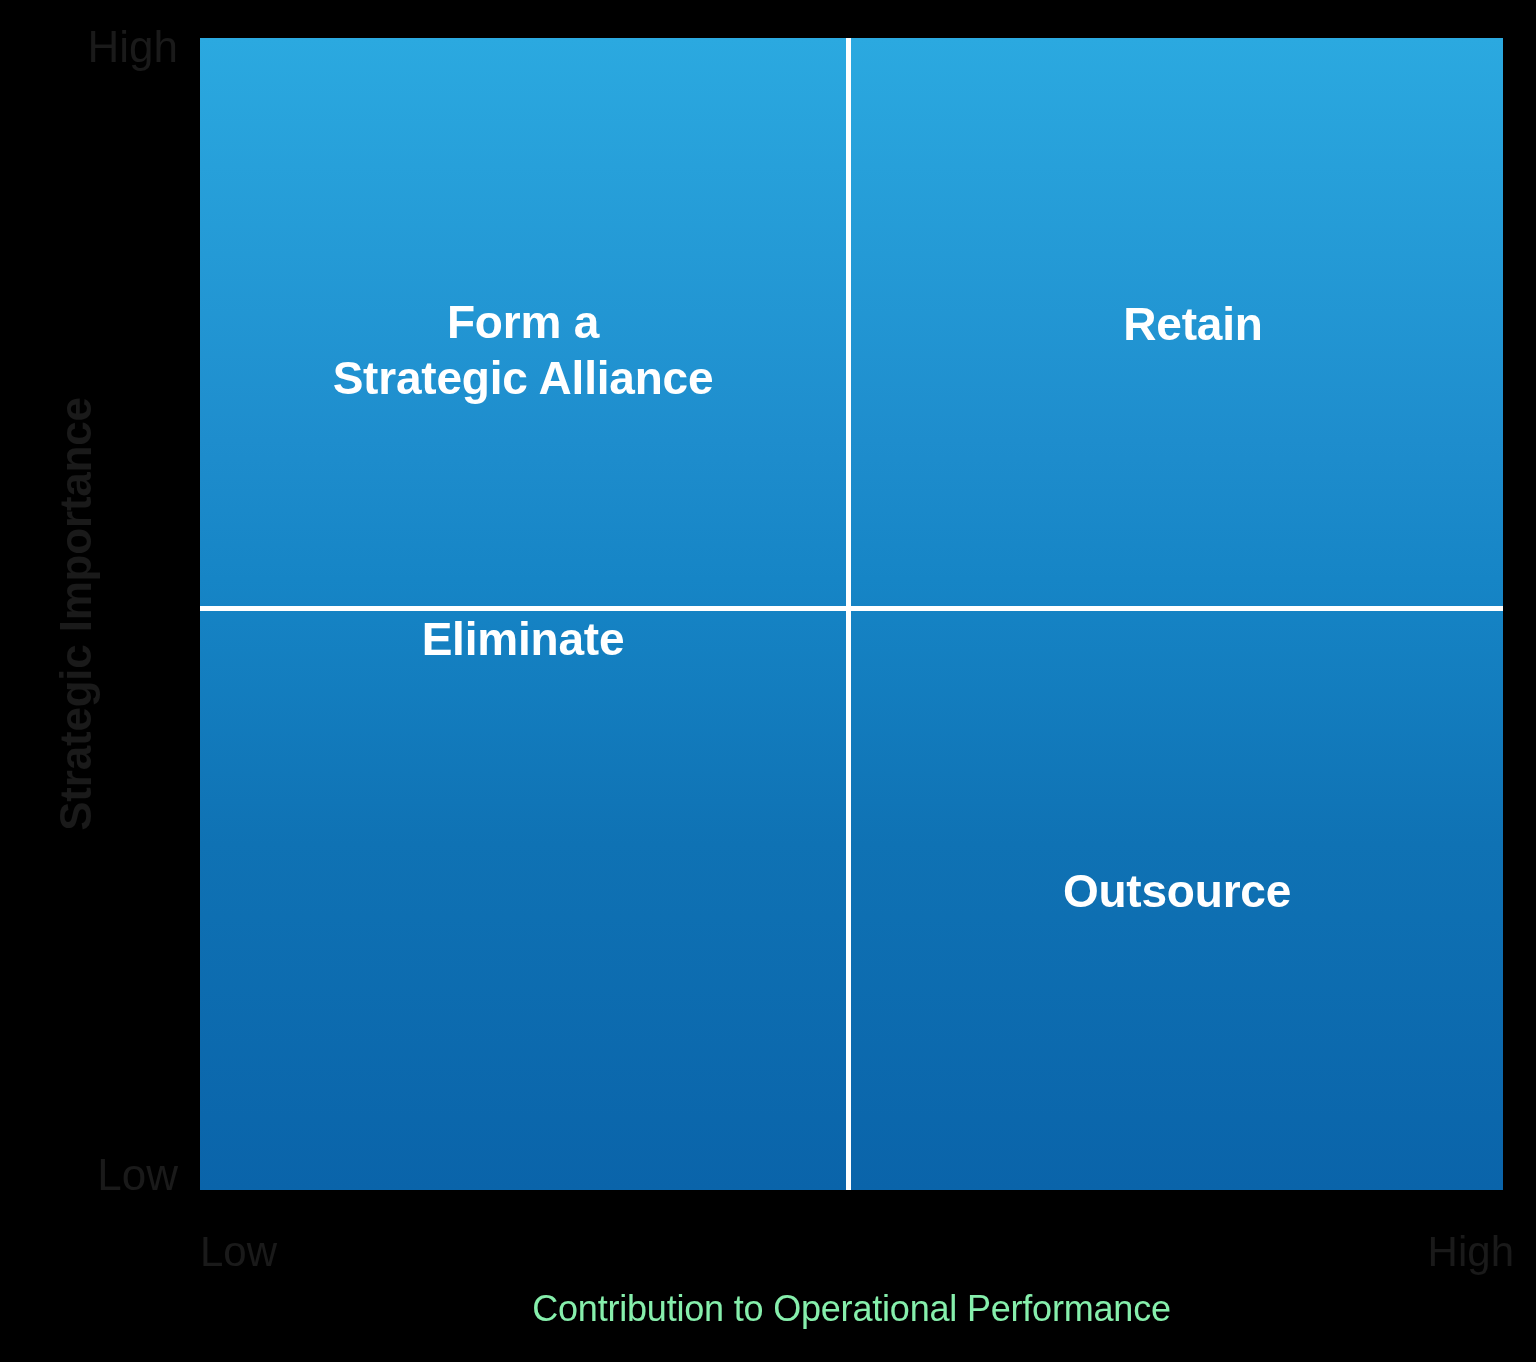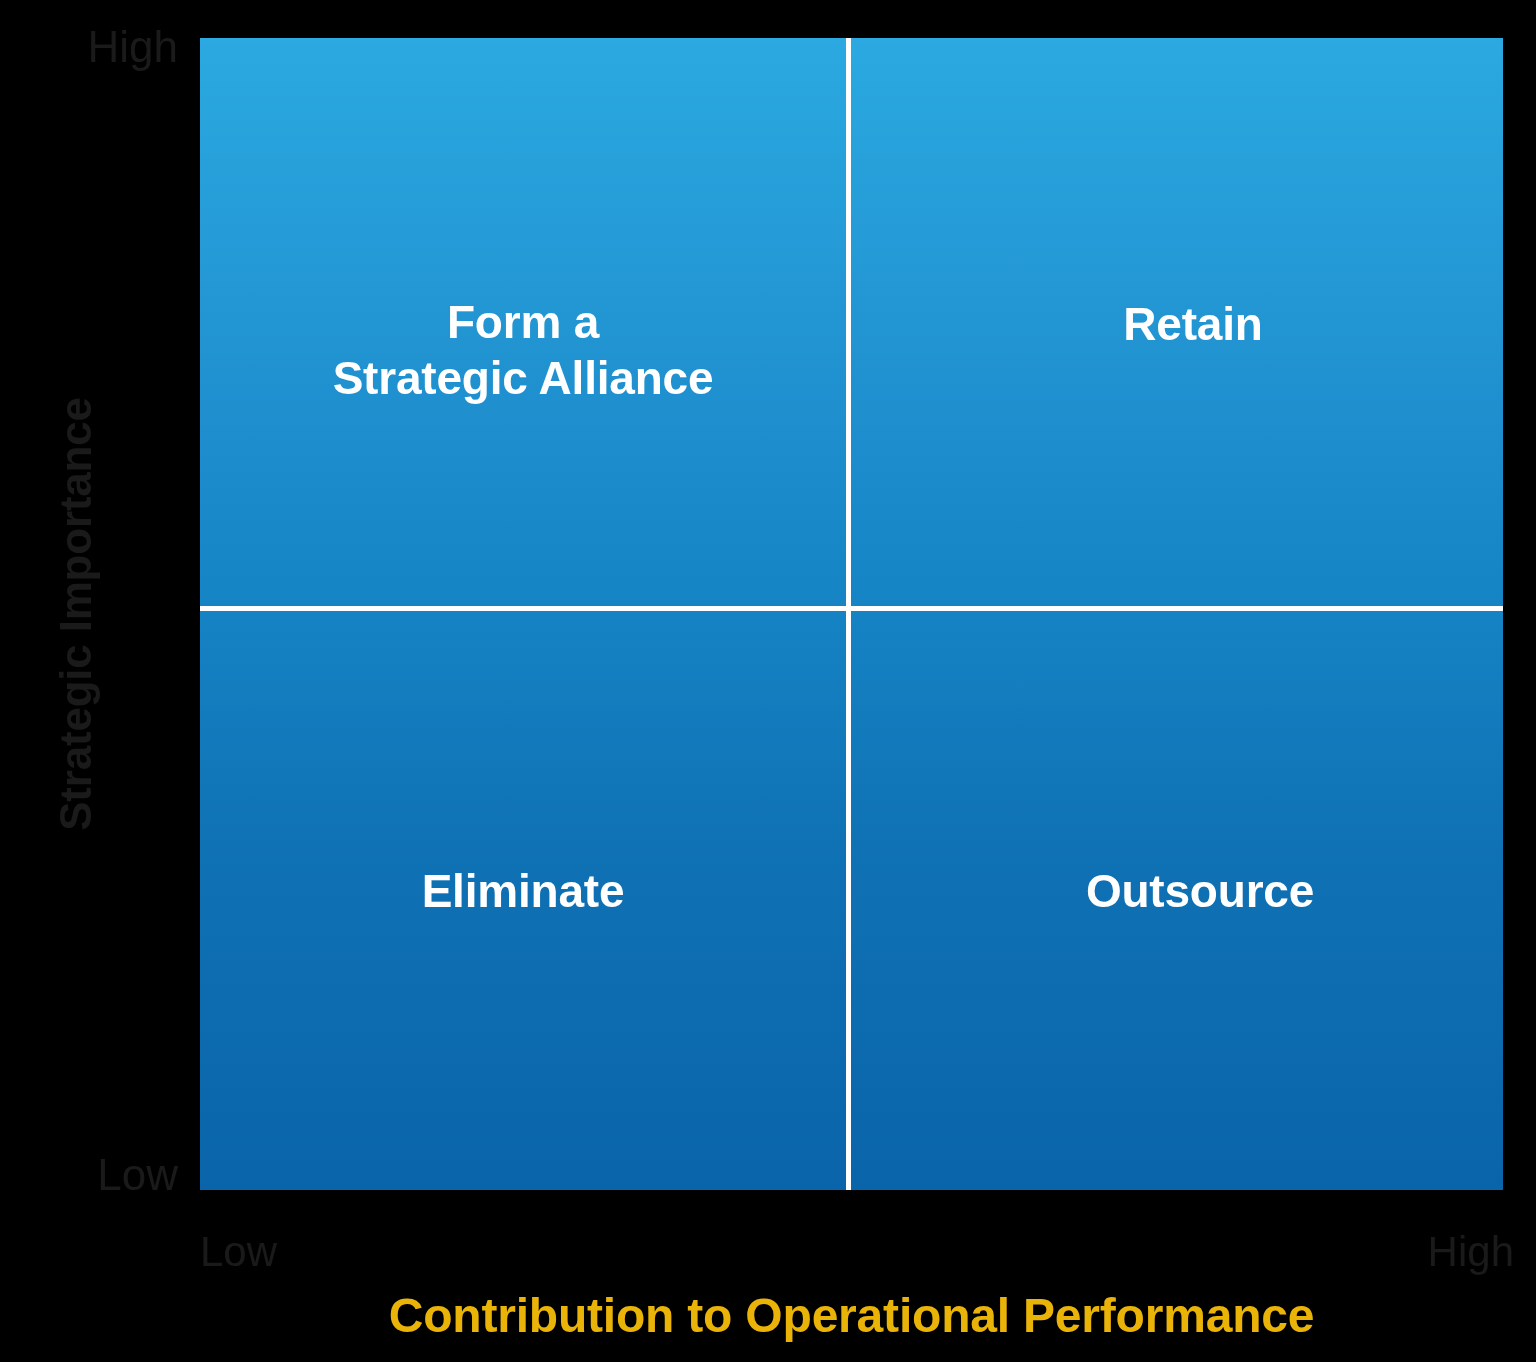--- a/index.html
+++ b/index.html
@@ -78,31 +78,29 @@
     height: 568px;
     padding-top: 258px;
     box-sizing: border-box;
     margin-left: 16px;
   }
   #quadrant-bottom-left {
     left: 0;
     top: 573px;
     width: 646px;
     height: 579px;
-    padding-top: 252px;
     box-sizing: border-box;
   }
   #quadrant-bottom-right {
     left: 651px;
     top: 573px;
     width: 652px;
     height: 579px;
     padding-top: 252px;
     box-sizing: border-box;
-    margin-left: 23px;
   }
 
   
   #y-axis-arrow {
     position: absolute;
     left: 182px;
     top: 28px;
     width: 26px;
     height: 46px;
   }
@@ -162,23 +160,23 @@
     letter-spacing: -0.2px;
     white-space: nowrap;
   }
 
   #x-axis-title {
     position: absolute;
     left: 200px;
     top: 1288px;
     width: 1303px;
     text-align: center;
-    color: #eab308;
-    font-weight: bold;
-    font-size: 48px;
+    color: #86efac;
+    font-weight: normal;
+    font-size: 36px;
     letter-spacing: -0.2px;
     white-space: nowrap;
   }
 </style>
 </head>
 <body>
 
 <div id="canvas">
 
   <div id="y-axis-arrow">

